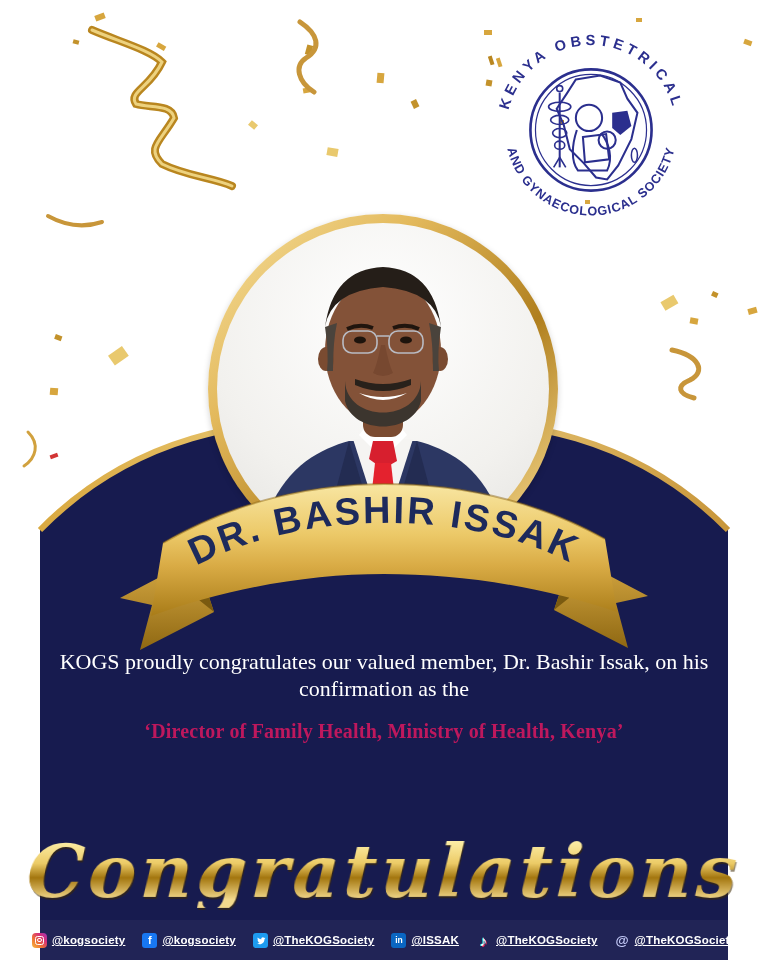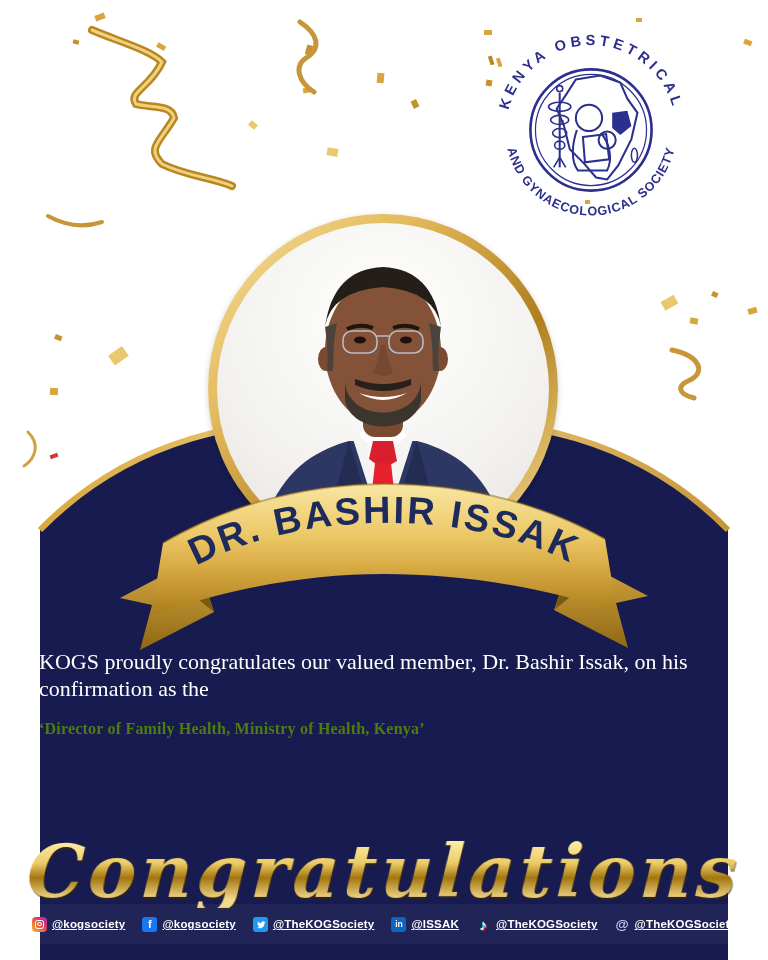--- a/index.html
+++ b/index.html
@@ -18,38 +18,38 @@
     background:linear-gradient(135deg,#f7e2a1 0%,#e3b95c 30%,#b07f1e 62%,#e9c878 88%,#c59335 100%);
     z-index:4;display:flex;align-items:center;justify-content:center;
     box-shadow:0 2px 6px rgba(0,0,0,.18);
   }
   .portrait-inner{
     width:332px;height:332px;border-radius:50%;overflow:hidden;
     background:radial-gradient(circle at 50% 30%,#ffffff 0%,#f2f1ee 60%,#e2e1de 100%);
   }
 
   
-  .msg{position:absolute;left:39px;width:690px;color:#ffffff;z-index:6;}
+  .msg{position:absolute;left:39px;width:690px;text-align:center;color:#ffffff;z-index:6;}
   .msg-1{top:648px;font-size:22px;font-weight:normal;line-height:1.24;}
-  .msg-title{top:720px;font-size:16px;font-weight:bold;color:#4d7c0f;letter-spacing:.2px;}
+  .msg-title{top:720px;font-size:20px;font-weight:bold;color:#be185d;letter-spacing:.2px;}
   .msg-2{top:772px;left:34px;width:700px;font-size:19.5px;font-weight:bold;line-height:1.28;}
 
   .congrats{
     position:absolute;left:0;top:836px;width:768px;text-align:center;z-index:6;
     font-family:"DejaVu Serif",serif;font-style:italic;font-weight:bold;
     font-size:72px;letter-spacing:4px;line-height:1;
     background:linear-gradient(180deg,#fdf0ab 5%,#eccb67 38%,#a3760f 58%,#f3d98c 88%);
     -webkit-background-clip:text;background-clip:text;color:transparent;
     filter:drop-shadow(1px 2px 0 rgba(60,40,0,.55));
     transform:skewX(-3deg);
   }
 
   
   .footer{
-    position:absolute;left:40px;bottom:16px;width:688px;height:40px;z-index:7;
+    position:absolute;left:40px;bottom:0;width:688px;height:40px;z-index:7;
     background:rgba(255,255,255,.045);
     display:flex;justify-content:center;gap:17px;
     font-family:"Liberation Sans",sans-serif;
   }
   .social{display:flex;align-items:center;gap:5px;}
   .handle{color:#ffffff;font-size:11.5px;font-weight:bold;text-decoration:underline;letter-spacing:.2px;}
   .ic{width:15px;height:15px;display:flex;align-items:center;justify-content:center;flex:0 0 auto;}
   .ic-ig{background:linear-gradient(45deg,#f9ba43 0%,#ee7435 35%,#d6307a 70%,#9b36b7 100%);border-radius:4px;position:relative;}
   .ic-ig::before{content:"";position:absolute;left:3px;top:3px;width:7px;height:7px;border:1.3px solid #fff;border-radius:2.5px;}
   .ic-ig::after{content:"";position:absolute;left:5.2px;top:5.2px;width:2.6px;height:2.6px;border:1.2px solid #fff;border-radius:50%;}

